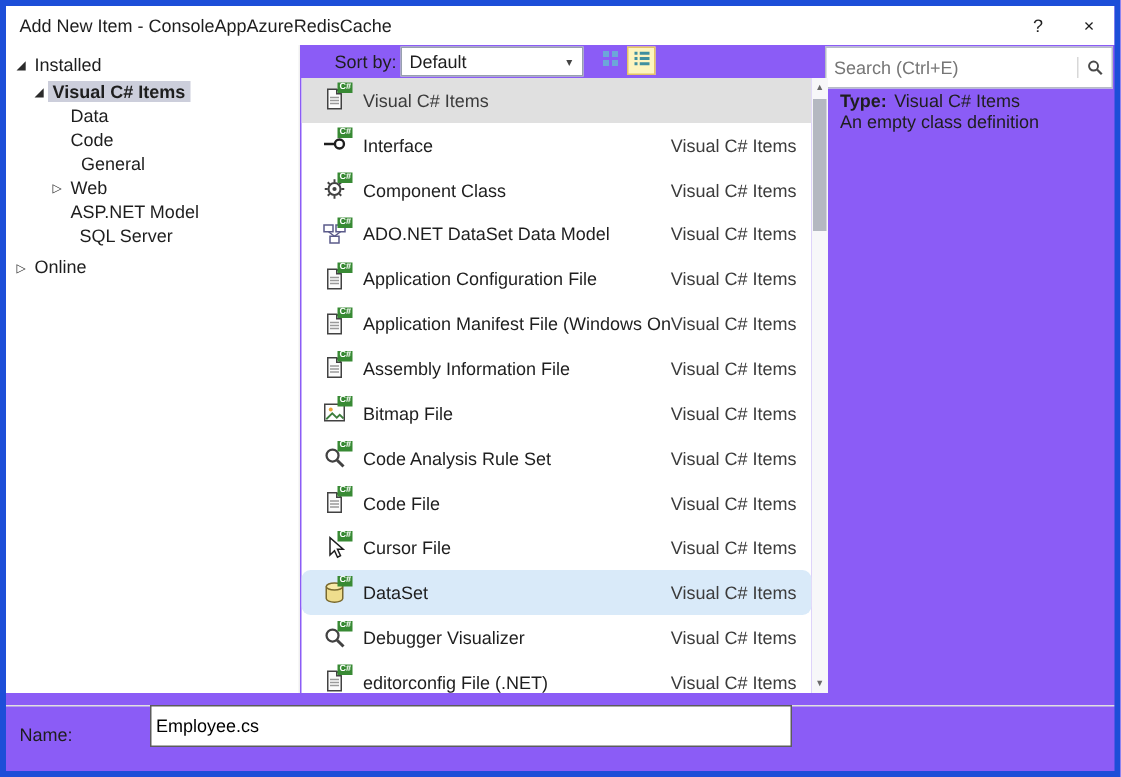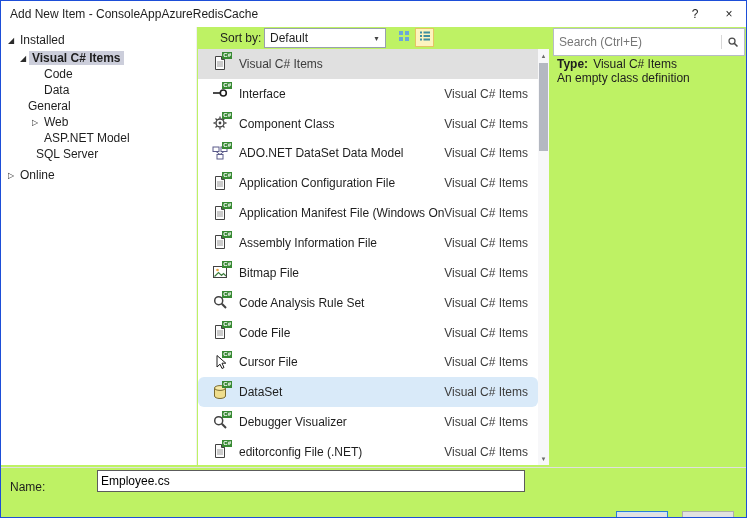--- a/index.html
+++ b/index.html
@@ -2,21 +2,21 @@
 <html><head>
 <meta charset="utf-8">
 <style>
   * { box-sizing: border-box; margin: 0; padding: 0; }
   html, body { overflow: hidden; }
   body {
     width: 747px; height: 518px;
     font-family: "Liberation Sans", "DejaVu Sans", sans-serif;
     font-size: 12px; color: #1e1e1e; background: #fff;
   }
-  .dialog { position: relative; width: 747px; height: 518px; background: #bef264; border: 1px solid #1d4ed8; overflow: hidden; }
+  .dialog { position: relative; width: 747px; height: 518px; background: #8b5cf6; border: 4px solid #1d4ed8; overflow: hidden; }
 
   
   .titlebar { position: absolute; top: 0; left: 0; right: 0; height: 26px; display: flex; align-items: center; background: #fff; }
   .title { padding-left: 9px; }
   .title-buttons { margin-left: auto; display: flex; height: 100%; }
   .tbtn { width: 34px; height: 100%; border: none; background: transparent; font: inherit; color: #1e1e1e; cursor: default; }
 
   
   .sidebar { position: absolute; top: 26px; left: 0; width: 196px; bottom: 52px; overflow: hidden; background: #fff; border-right: 1px solid #f0f0f0; }
   .tree-item { height: 16px; display: flex; align-items: center; white-space: nowrap; cursor: default; }
@@ -58,21 +58,21 @@
 
   
   .details { position: absolute; left: 556px; top: 56px; right: 6px; }
   .type-line { }
   .type-label { font-weight: bold; margin-right: 5px; }
 
   
   .hsep { position: absolute; left: 0; right: 0; top: 466px; height: 1px; background: #e0e0e0; }
   .name-row { position: absolute; top: 467px; left: 0; right: 0; height: 25px; display: flex; align-items: center; }
   .name-label { width: 96px; padding-left: 9px; flex: none; margin-top: 12px; }
-  .name-input { width: 428px; height: 22px; border: 1px solid #5c5c5c; font: inherit; padding: 0 3px; outline: none; }
+  .name-input { width: 428px; height: 28px; border: 1px solid #5c5c5c; font: inherit; padding: 0 3px; outline: none; }
   .buttons-row { position: absolute; top: 492px; left: 0; right: 0; height: 26px; }
   .btn { position: absolute; top: 2px; width: 52px; height: 21px; background: #e1e1e1; border: 1px solid #adadad; font: inherit; font-size: 12px; cursor: default; margin-top: 16px; }
   .btn-add { right: 78px; border-color: #2c7cd6; box-shadow: inset 0 0 0 1px #cfe5f7; }
   .btn-cancel { right: 12px; }
 
   .hidden-defs { position: absolute; width: 0; height: 0; overflow: hidden; }
 </style>
 </head>
 <body>
 
@@ -131,39 +131,39 @@
       <div class="tree-item top" style="padding-left: 4px;">
     <span class="expander">◢</span>
     <span class="tree-label">Installed</span>
   </div>
       <div class="tree-item selected" style="padding-left: 16px;">
     <span class="expander">◢</span>
     <span class="tree-label">Visual C# Items</span>
   </div>
       <div class="tree-item" style="padding-left: 28px;">
     <span class="expander"></span>
+    <span class="tree-label">Data</span>
+  </div>
+      <div class="tree-item" style="padding-left: 28px;">
+    <span class="expander"></span>
     <span class="tree-label">Code</span>
   </div>
-      <div class="tree-item" style="padding-left: 28px;">
-    <span class="expander"></span>
-    <span class="tree-label">Data</span>
-  </div>
-      <div class="tree-item" style="padding-left: 12px;">
+      <div class="tree-item" style="padding-left: 35px;">
     <span class="expander"></span>
     <span class="tree-label">General</span>
   </div>
       <div class="tree-item" style="padding-left: 28px;">
     <span class="expander">▷</span>
     <span class="tree-label">Web</span>
   </div>
       <div class="tree-item" style="padding-left: 28px;">
     <span class="expander"></span>
     <span class="tree-label">ASP.NET Model</span>
   </div>
-      <div class="tree-item" style="padding-left: 20px;">
+      <div class="tree-item" style="padding-left: 28px; margin-left: 6px;">
     <span class="expander"></span>
     <span class="tree-label">SQL Server</span>
   </div>
       <div class="tree-item top" style="padding-left: 4px;">
     <span class="expander">▷</span>
     <span class="tree-label">Online</span>
   </div>
     </div>
 
   <div class="toolbar">

